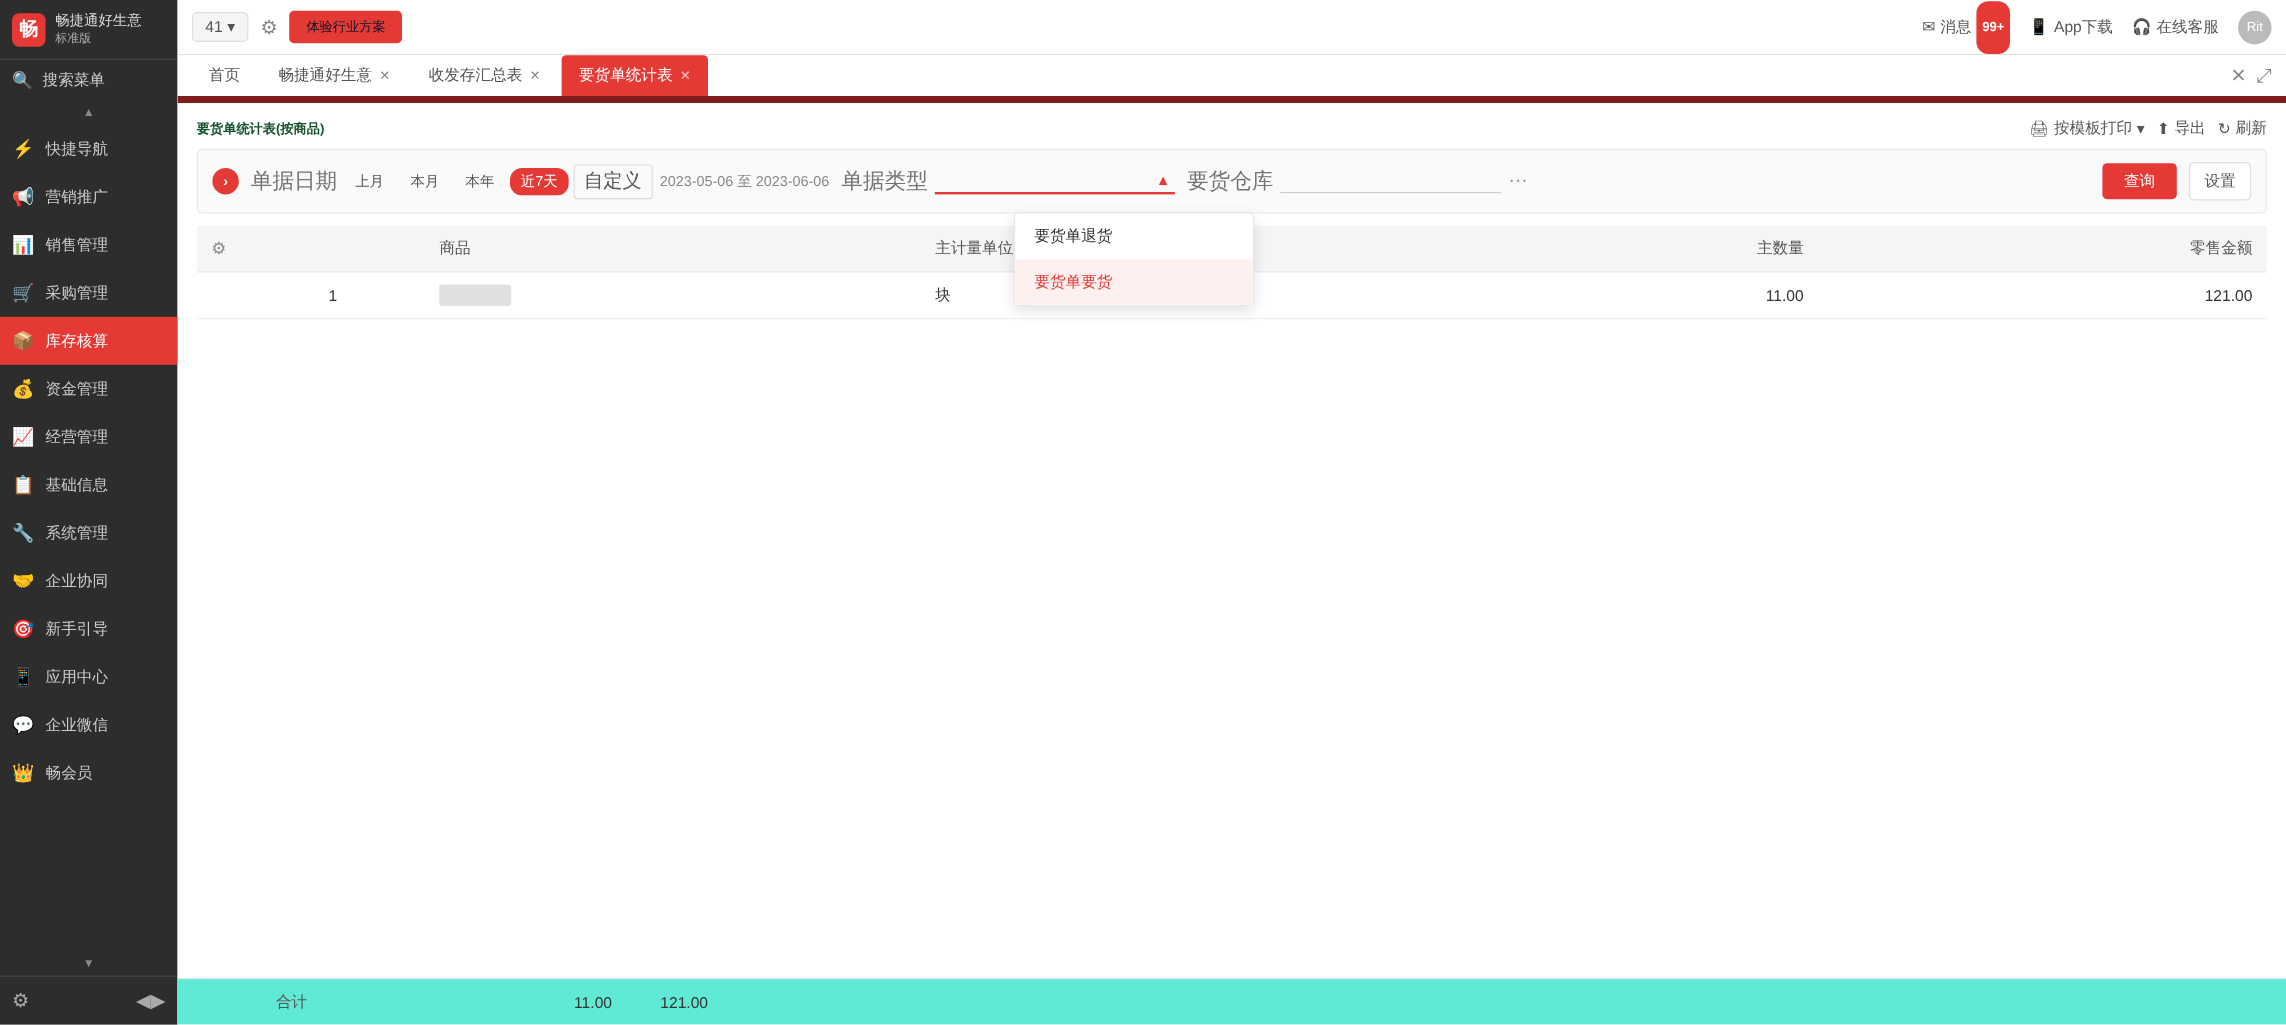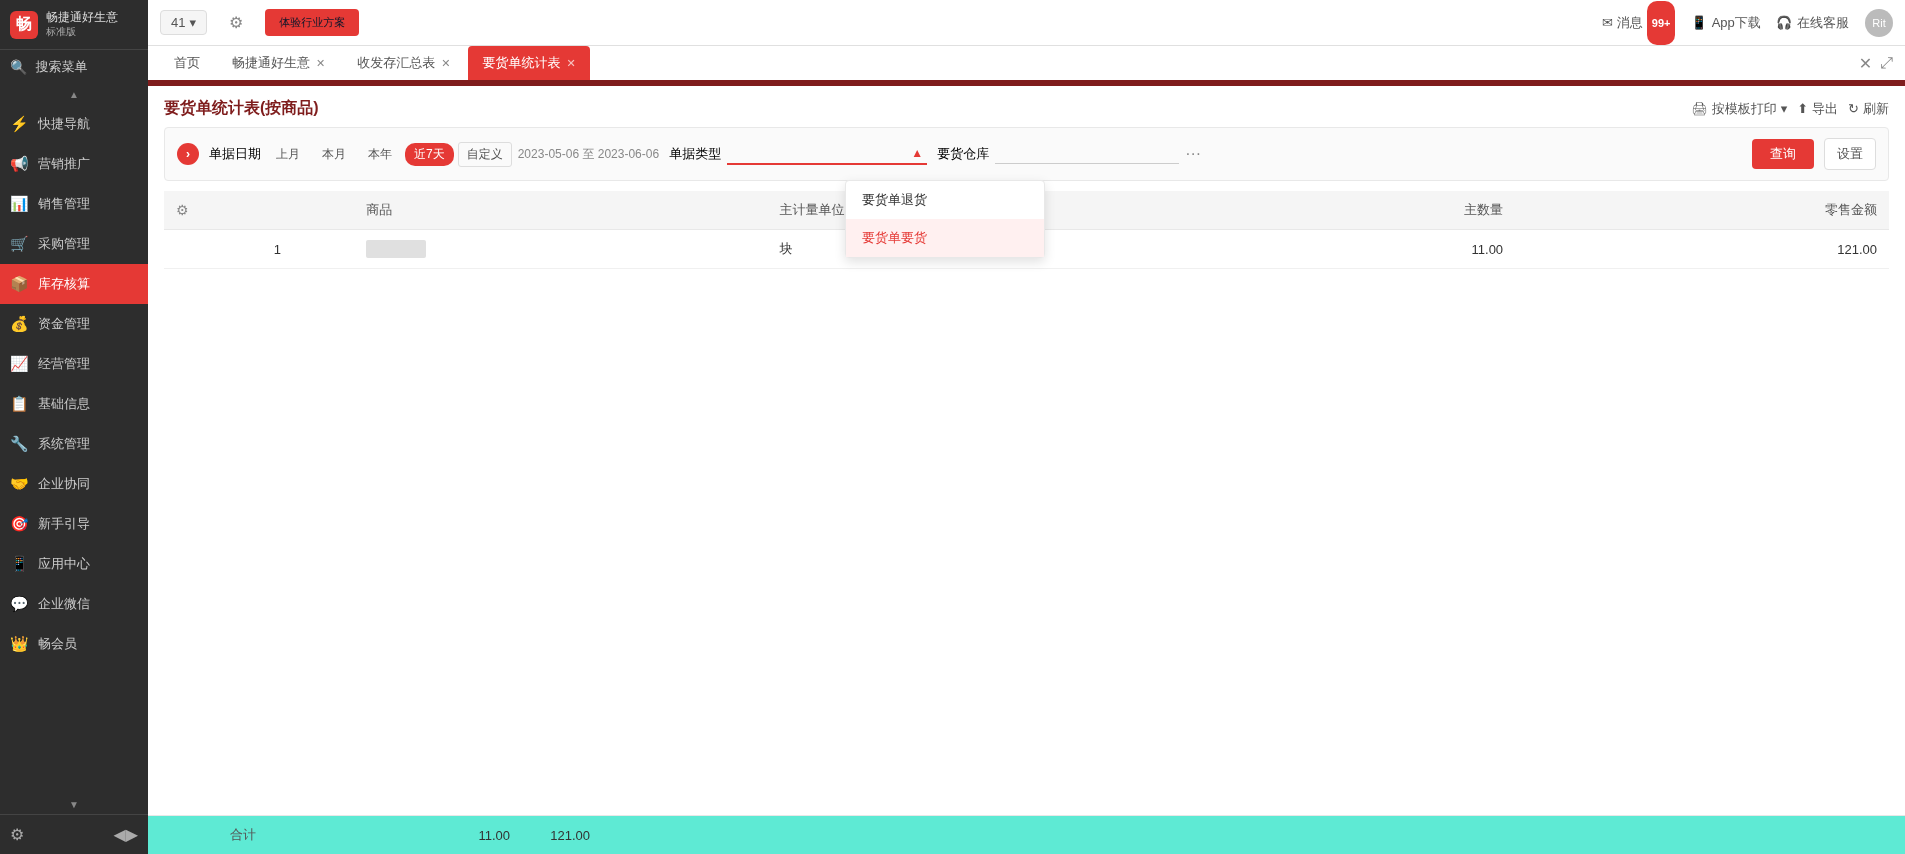--- a/index.html
+++ b/index.html
@@ -78,21 +78,21 @@
     
     .header {
       background: white;
       height: 46px;
       display: flex; align-items: center;
       padding: 0 12px;
       border-bottom: 1px solid #e0e0e0;
       justify-content: space-between;
       flex-shrink: 0;
     }
-    .header-left { display: flex; align-items: center; gap: 22px; }
+    .header-left { display: flex; align-items: center; gap: 10px; }
     .header-store-selector {
       display: flex; align-items: center;
       background: #f5f5f5; border: 1px solid #ddd;
       border-radius: 4px; padding: 4px 10px; cursor: pointer;
       font-size: 13px; color: #555; gap: 4px;
     }
     .header-gear { color: #888; cursor: pointer; font-size: 16px; }
     .header-trial-btn {
       background: #e53935; color: #0f172a;
       border: none; border-radius: 4px;
@@ -139,21 +139,21 @@
       flex-direction: column;
       overflow: hidden;
       background: white;
       margin: 0;
     }
 
     .page-header {
       padding: 12px 16px 8px;
       display: flex; align-items: center; justify-content: space-between;
     }
-    .page-title { font-size: 16px; font-weight: bold; color: #7f1d1d; }
+    .page-title { font-size: 11px; font-weight: bold; color: #14532d; }
     .page-header-actions { display: flex; align-items: center; gap: 10px; }
     .page-header-btn {
       display: flex; align-items: center; gap: 4px;
       font-size: 13px; color: #555; cursor: pointer;
     }
 
     
     .filter-bar {
       background: #fafafa;
       border: 1px solid #e8e8e8;
@@ -164,31 +164,31 @@
       position: relative;
     }
     .filter-expand-btn {
       width: 22px; height: 22px;
       background: #e53935; color: white;
       border-radius: 50%; display: flex; align-items: center; justify-content: center;
       cursor: pointer; font-size: 12px; font-weight: bold;
       flex-shrink: 0;
     }
     .filter-item { display: flex; align-items: center; gap: 6px; }
-    .filter-label { color: #000000; font-size: 13px; white-space: nowrap; }
+    .filter-label { color: #737373; font-size: 18px; white-space: nowrap; }
     .filter-date-btns { display: flex; gap: 4px; align-items: center; }
     .filter-date-btn {
       padding: 3px 8px; border-radius: 3px; cursor: pointer;
       font-size: 12px; color: #555; border: 1px solid transparent;
     }
     .filter-date-btn.recent {
       background: #e53935; color: white; border-radius: 10px; padding: 2px 8px;
     }
     .filter-date-range { font-size: 12px; color: #888; }
-    .filter-custom-btn { font-size: 12px; color: #555; cursor: pointer; border: 1px solid #ddd; padding: 3px 8px; border-radius: 3px; }
+    .filter-custom-btn { font-size: 16px; color: #555; cursor: pointer; border: 1px solid #ddd; padding: 3px 8px; border-radius: 3px; }
 
     .filter-type-selector {
       display: flex; align-items: center; gap: 4px;
       border-bottom: 2px solid #e53935;
       padding: 2px 4px;
       min-width: 200px;
       cursor: pointer;
     }
     .filter-type-input { border: none; outline: none; flex: 1; font-size: 13px; background: transparent; }
     .filter-type-arrow { color: #e53935; font-size: 12px; }

